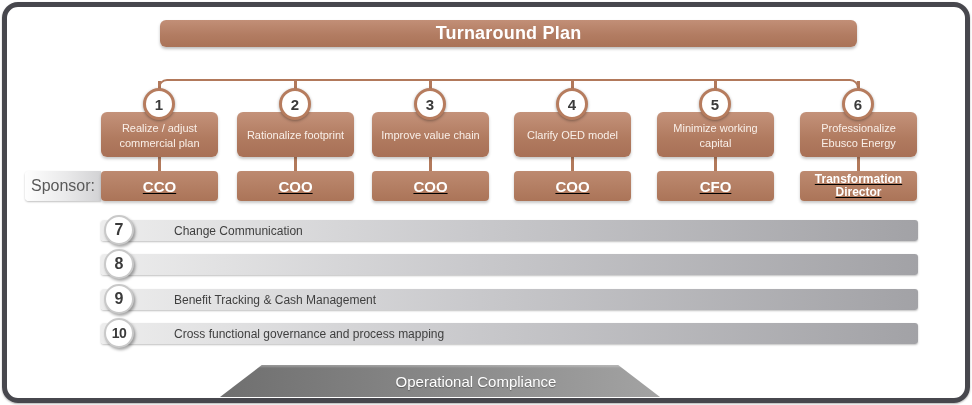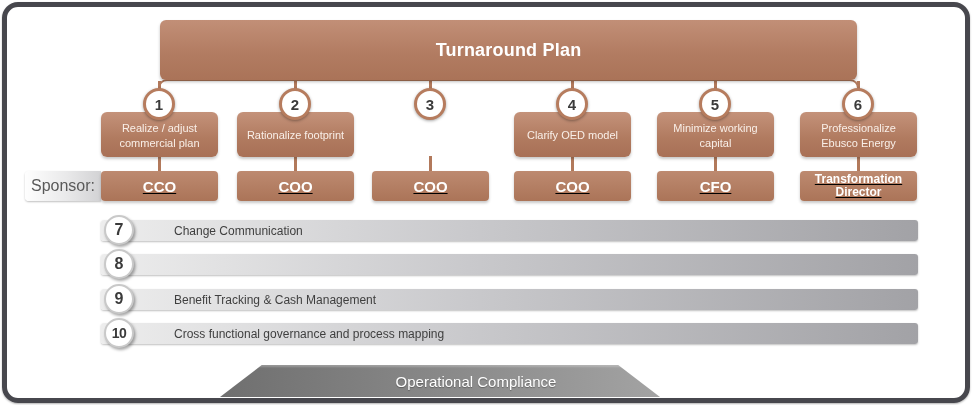--- a/index.html
+++ b/index.html
@@ -7,21 +7,21 @@
   body { font-family:"Liberation Sans","DejaVu Sans",sans-serif; }
 
   .canvas { position:relative; width:972px; height:405px; background:#ffffff; overflow:hidden; }
 
   
   .frame { position:absolute; left:2px; top:2px; width:968px; height:401px;
            border:5px solid #47474d; border-radius:16px; z-index:10; pointer-events:none;
            box-shadow:0 1px 2px rgba(0,0,0,.3); }
 
   
-  .title-bar { position:absolute; left:160px; top:20px; width:697px; height:60px;
+  .title-bar { position:absolute; left:160px; top:20px; width:697px; height:27px;
                background:linear-gradient(180deg,#c28f77 0%,#b27c62 55%,#aa7358 100%);
                border-radius:6px; display:flex; align-items:center; justify-content:center;
                box-shadow:0 2px 3px rgba(0,0,0,.25); z-index:2; }
   .title-bar span { color:#ffffff; font-weight:bold; font-size:18px; letter-spacing:.2px; }
 
   
   .hline { position:absolute; left:158px; top:79px; width:701px; height:14px;
            border:2.5px solid #b2795b; border-bottom:none; border-radius:9px 9px 0 0; z-index:1; }
 
   
@@ -113,20 +113,23 @@
     <div class="sp-box">
         <span>COO</span>
       </div>
   </div>
 
   <div class="col" style="left:372px">
     <div class="stub top"></div>
     <div class="num-circle">
         <span>3</span>
       </div>
+    <div class="ws-box">
+        <span>Improve value chain</span>
+      </div>
     <div class="stub mid"></div>
     <div class="sp-box">
         <span>COO</span>
       </div>
   </div>
 
   <div class="col" style="left:514px">
     <div class="stub top"></div>
     <div class="num-circle">
         <span>4</span>

